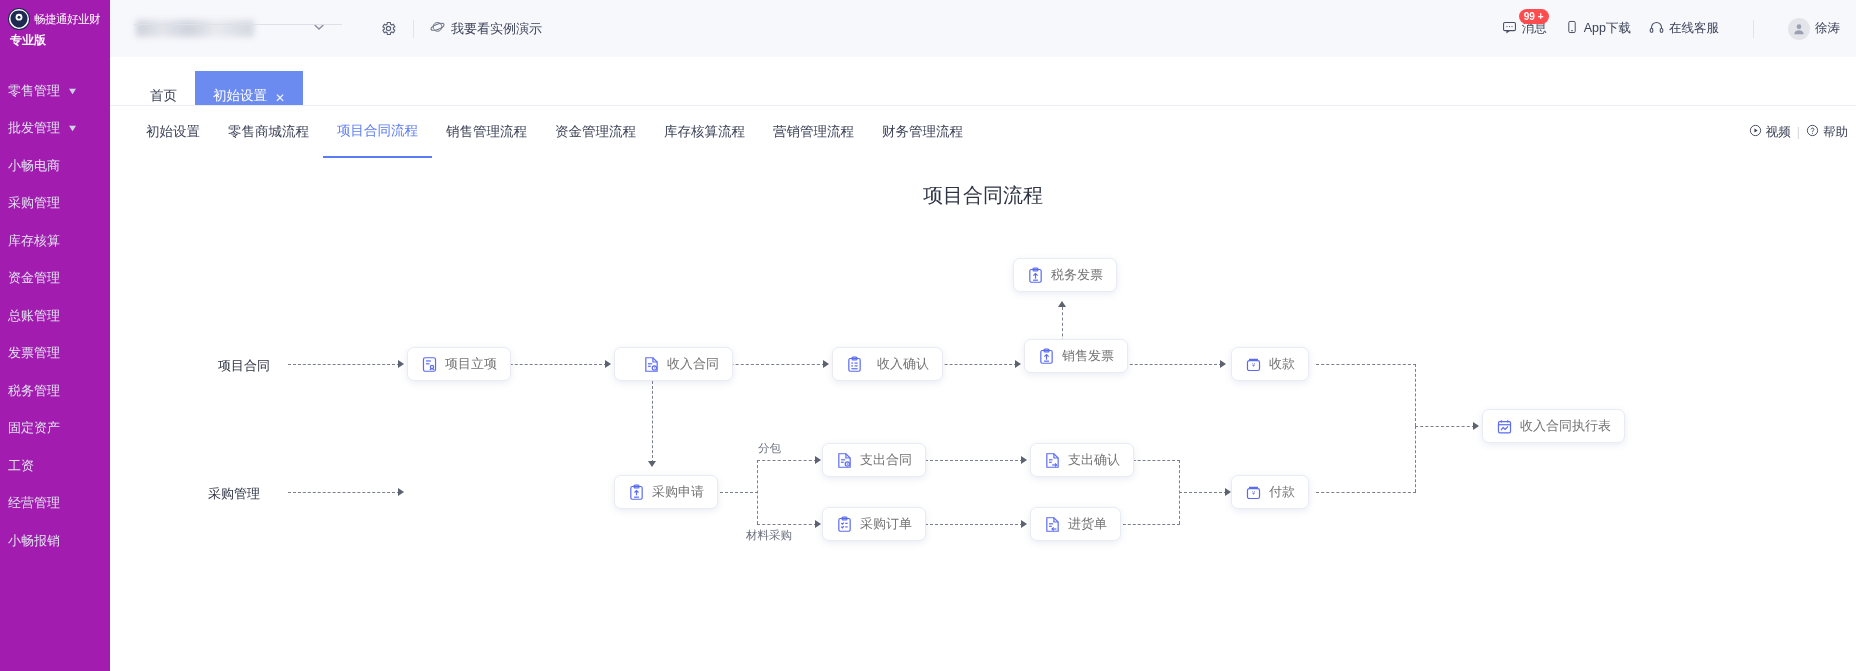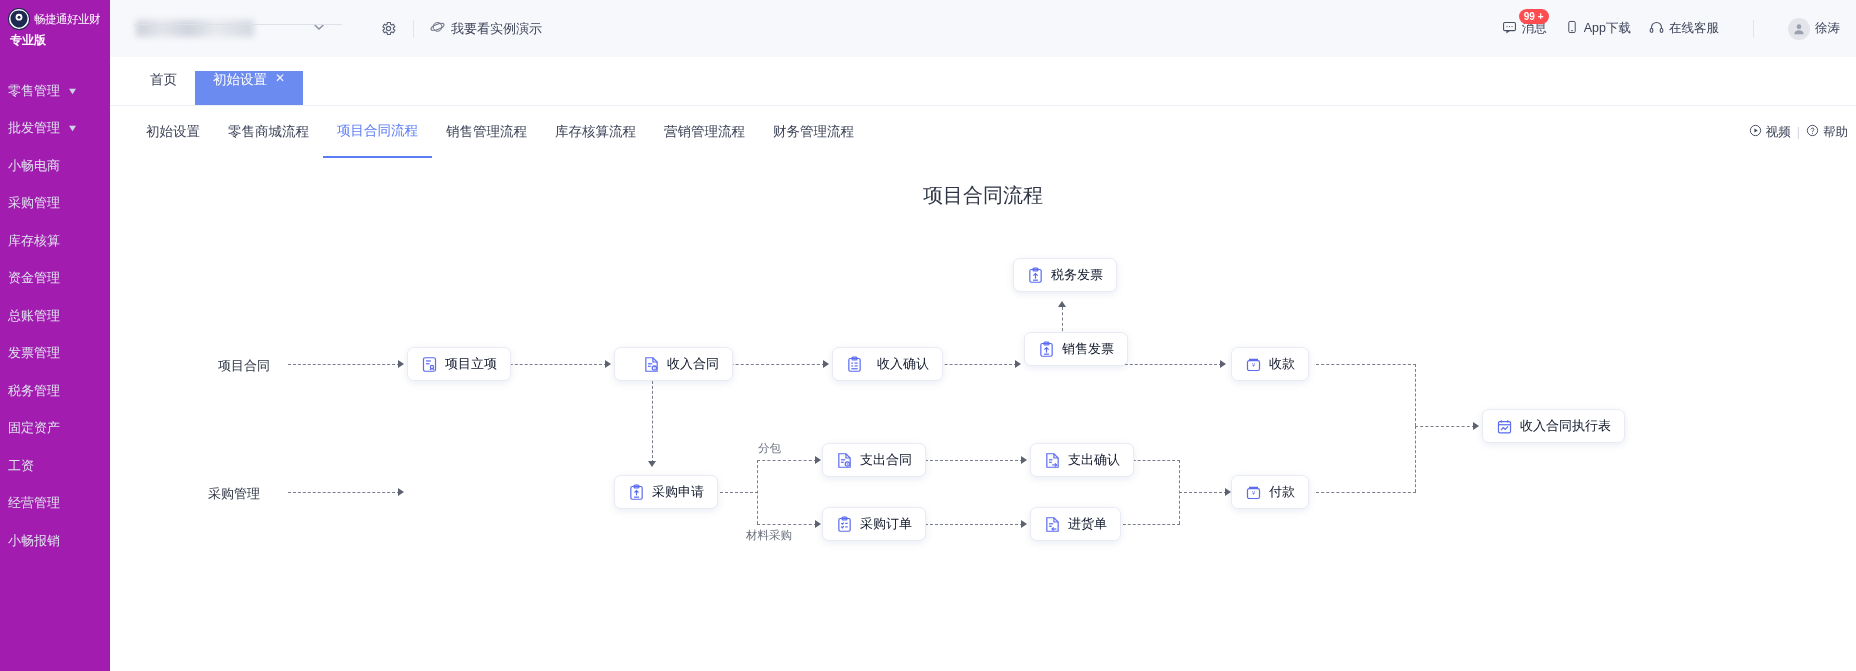--- a/index.html
+++ b/index.html
@@ -58,21 +58,21 @@
   .badge {
     position: absolute; top: -11px; left: 17px;
     background: #ff4d4f; color: #fff; font-size: 10px; font-weight: bold;
     border-radius: 9px; padding: 1px 5px; line-height: 13px; white-space: nowrap;
   }
   .avatar { width: 22px; height: 22px; border-radius: 50%; background: #e3e5ea; display: flex; align-items: center; justify-content: center; }
 
   
   .tabstrip { height: 48px; background: #ffffff; display: flex; align-items: flex-end; padding-left: 22px; }
   .pagetab {
-    height: 34px; display: flex; align-items: flex-start; padding: 0 18px;
+    height: 34px; display: flex; align-items: flex-end; padding: 0 18px;
     font-size: 13.5px; color: #3c4257; cursor: pointer; gap: 8px;
   }
   .pagetab.active { background: #6c8bf0; color: #ffffff; }
   .pagetab .x { font-size: 12px; opacity: .9; }
 
   
   .subnav {
     height: 53px; border-top: 1px solid #eceef3; background:#fff;
     display: flex; align-items: center; padding-left: 22px; position: relative;
   }
@@ -91,21 +91,21 @@
     position: absolute; left: 0; right: 0; top: 24px; text-align: center;
     font-size: 20px; color: #2f3545;
   }
   .row-label { position: absolute; font-size: 13px; color: #2f3545; }
 
   .node {
     position: absolute; height: 34px; background: #ffffff;
     border: 1px solid #e9ebf3; border-radius: 7px;
     box-shadow: 0 2px 7px rgba(96,110,180,.13);
     display: flex; align-items: center; gap: 7px; padding: 0 13px;
-    font-size: 13px; color: #0f172a; white-space: nowrap; cursor: pointer;
+    font-size: 13px; color: #737373; white-space: nowrap; cursor: pointer;
   }
   .node .ico { width: 17px; height: 17px; flex: 0 0 17px; display: block; }
 
   .edge { position: absolute; }
   .edge-h {
     border-top: 1.5px dashed #7a7f8c; height: 0;
   }
   .edge-v {
     border-left: 1.5px dashed #7a7f8c; width: 0;
   }
@@ -283,20 +283,23 @@
       <div class="subtab">
           <span>零售商城流程</span>
         </div>
       <div class="subtab active">
           <span>项目合同流程</span>
         </div>
       <div class="subtab">
           <span>销售管理流程</span>
         </div>
       <div class="subtab">
+          <span>资金管理流程</span>
+        </div>
+      <div class="subtab">
           <span>库存核算流程</span>
         </div>
       <div class="subtab">
           <span>营销管理流程</span>
         </div>
       <div class="subtab">
           <span>财务管理流程</span>
         </div>
       <div class="subnav-right">
         <span class="sn-link">
@@ -419,21 +422,21 @@
             <line x1="7.5" y1="10" x2="10" y2="10"></line>
               <line x1="12" y1="10" x2="16.5" y2="10"></line>
             <line x1="7.5" y1="14" x2="10" y2="14"></line>
               <line x1="12" y1="14" x2="16.5" y2="14"></line>
             <line x1="7.5" y1="18" x2="16.5" y2="18"></line>
           </svg>
         </span>
         <span>收入确认</span>
       </div>
 
-      <div class="node" style="left:914px; top:174px;">
+      <div class="node" style="left:914px; top:181px;">
         <span class="ico">
           <svg viewBox="0 0 24 24" fill="none" stroke="#5b6cf0" stroke-width="1.7">
             <rect x="4" y="3.5" width="16" height="18" rx="2"></rect>
             <rect x="8.5" y="1.5" width="7" height="4" rx="1.3"></rect>
             <path d="M12 16.5V9.5"></path>
               <path d="M9 12.2 L12 9.2 L15 12.2"></path>
             <line x1="8.5" y1="18.6" x2="15.5" y2="18.6"></line>
           </svg>
         </span>
         <span>销售发票</span>

